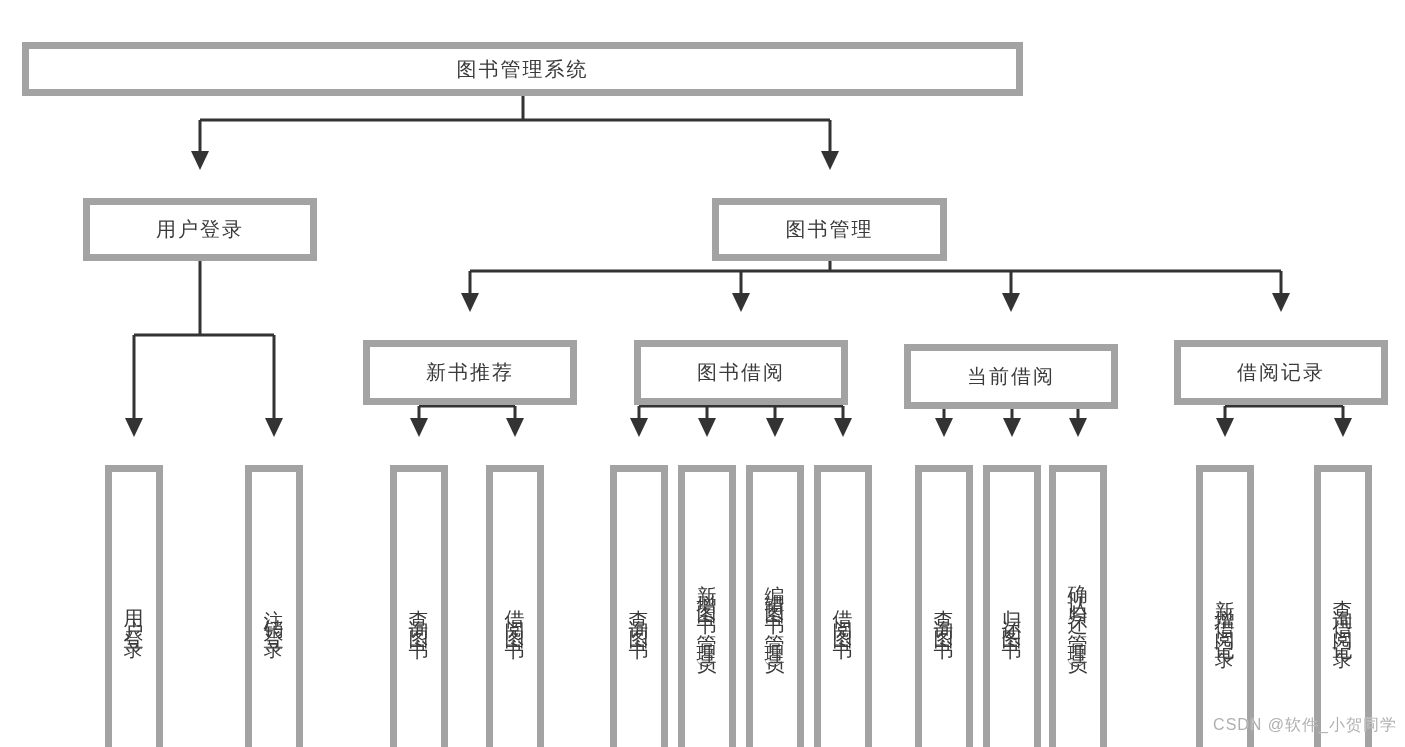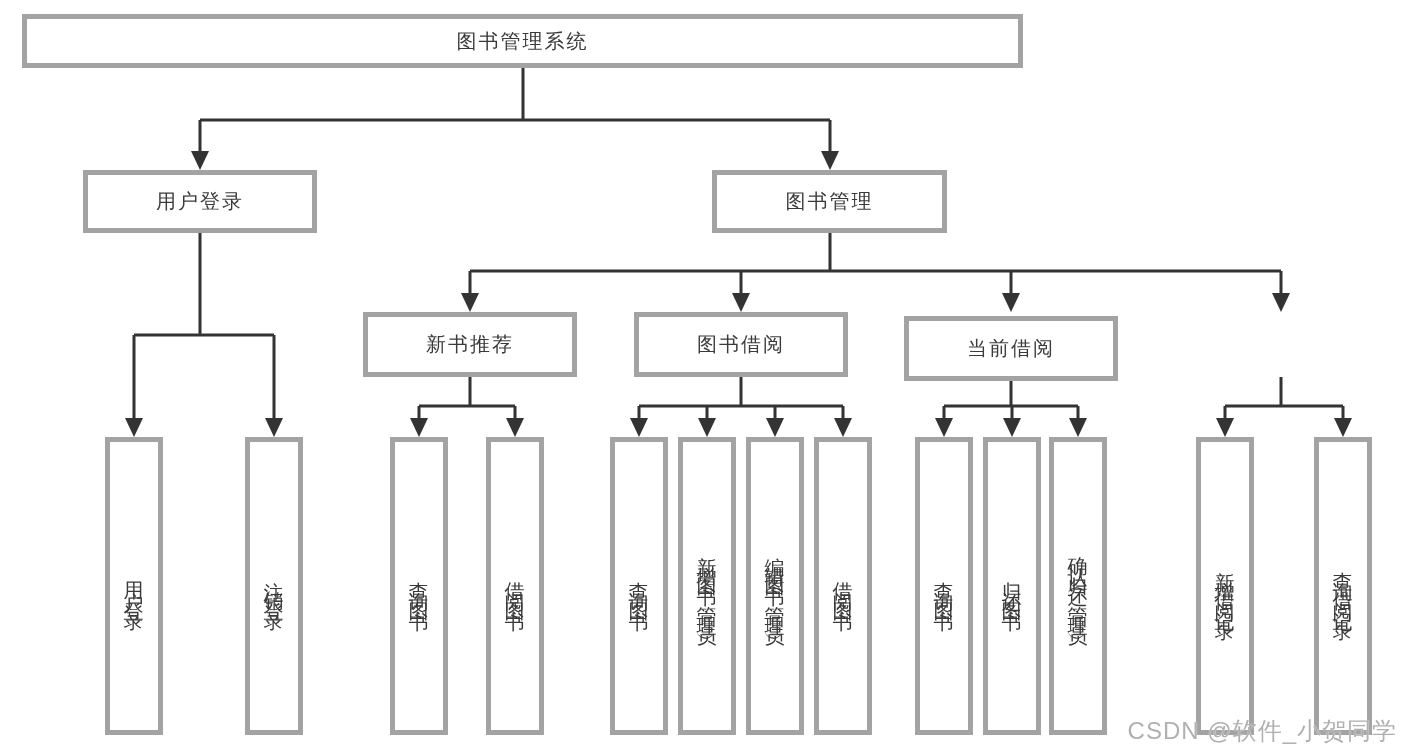--- a/index.html
+++ b/index.html
@@ -13,43 +13,44 @@
   }
   .connector-layer {
     position: absolute;
     left: 0; top: 0;
     width: 1405px; height: 747px;
     z-index: 1;
   }
   .node {
     position: absolute;
     box-sizing: border-box;
-    border: 5px solid #a3a3a3;
+    border: 7px solid #a3a3a3;
     background: #ffffff;
     display: flex;
     align-items: center;
     justify-content: center;
     color: #3a3a3a;
     z-index: 2;
+    margin-top: 28px;
   }
   .hnode { font-size: 20px; letter-spacing: 2px; }
   .vnode span {
     writing-mode: vertical-rl;
     text-orientation: mixed;
     font-size: 20px;
     line-height: 1;
     letter-spacing: 10px;
     white-space: nowrap;
   }
   .watermark {
     position: absolute;
     right: 8px;
     top: 715px;
     z-index: 6;
-    font-size: 24px;
+    font-size: 16px;
     color: #b0b0b0;
     letter-spacing: 1px;
     text-shadow: 0 0 1px #ffffff;
   }
 </style>
 </head>
 <body>
 
 <div class="canvas">
 
@@ -95,20 +96,23 @@
 
   <div class="node hnode" style="left:634px; top:312px; width:214px; height:65px;">
     <span>图书借阅</span>
   </div>
   <div class="node hnode" style="left:363px; top:312px; width:214px; height:65px;">
     <span>新书推荐</span>
   </div>
   <div class="node hnode" style="left:904px; top:316px; width:214px; height:65px;">
     <span>当前借阅</span>
   </div>
+  <div class="node hnode" style="left:1174px; top:312px; width:214px; height:65px;">
+    <span>借阅记录</span>
+  </div>
 
   <div class="node vnode" style="left:105px; top:437px; width:58px; height:298px;">
     <span>用户登录</span>
   </div>
   <div class="node vnode" style="left:245px; top:437px; width:58px; height:298px;">
     <span>注销登录</span>
   </div>
 
   <div class="node vnode" style="left:390px; top:437px; width:58px; height:298px;">
     <span>查询图书</span>

